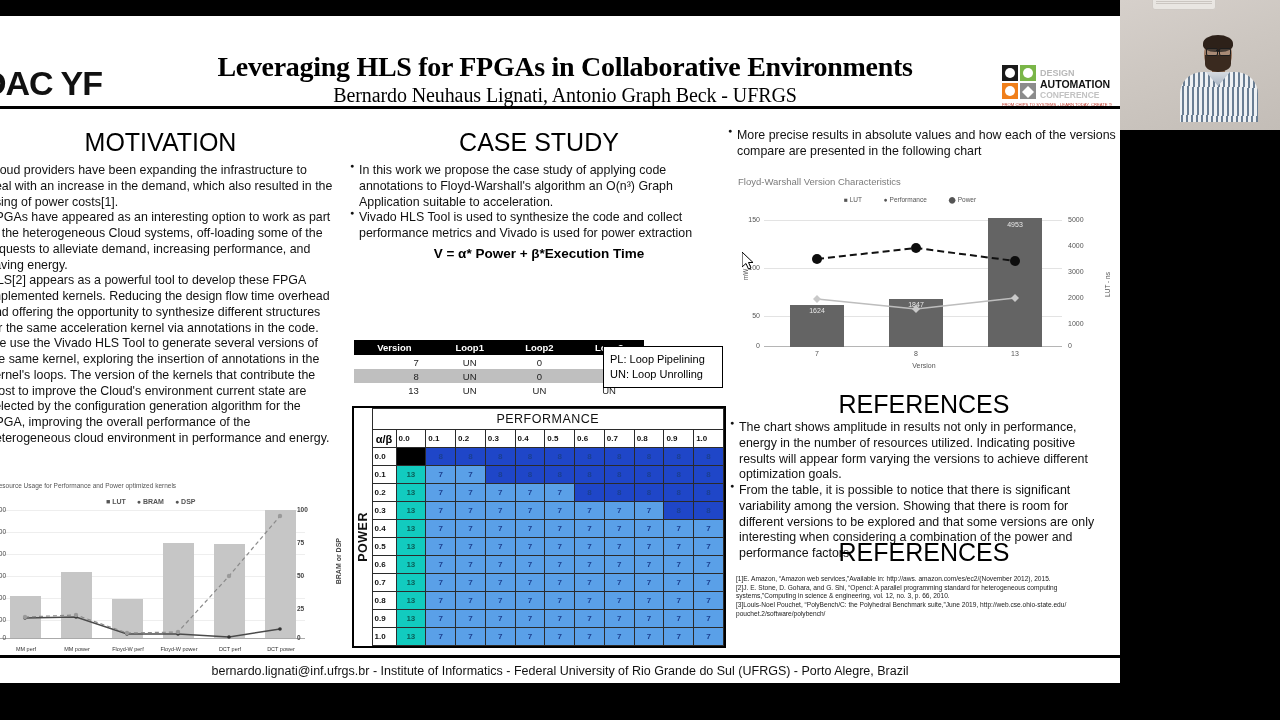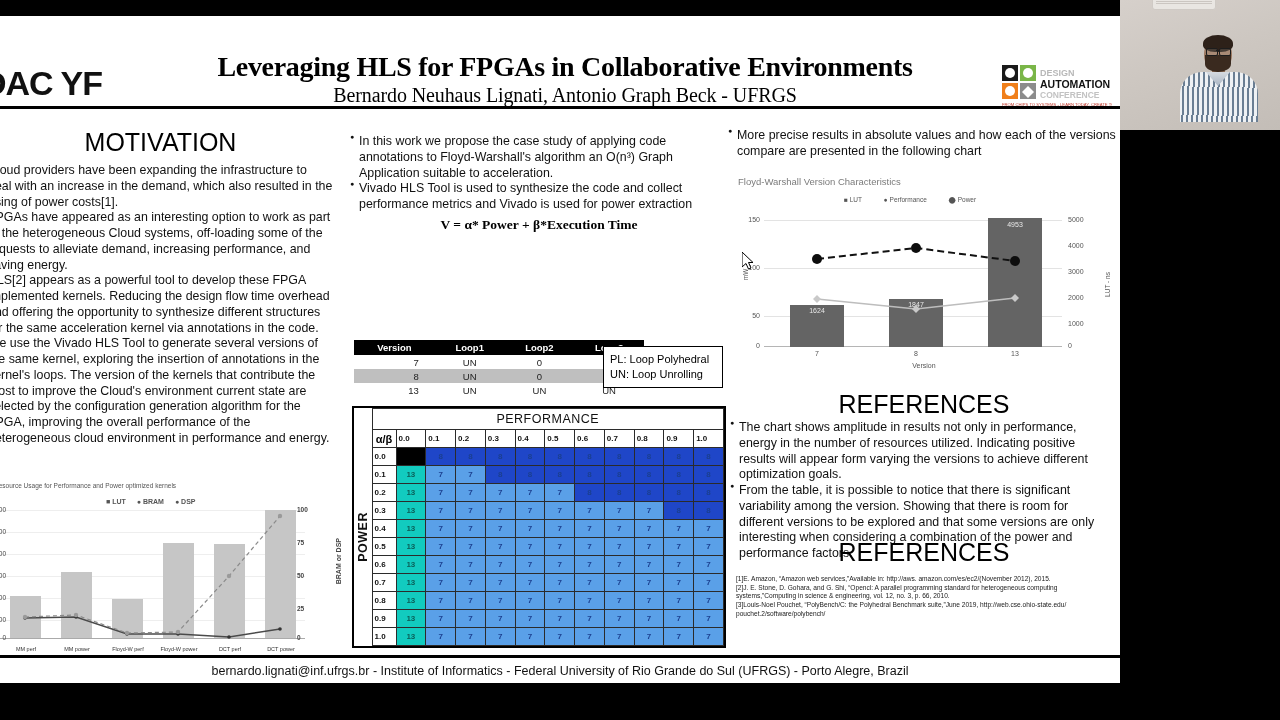--- a/index.html
+++ b/index.html
@@ -28,21 +28,21 @@
   #col3{left:728px;width:392px;}
 
   .sec-title{text-align:center;font-size:25px;color:#000;font-weight:400;letter-spacing:0px;
              font-family:"Liberation Sans",sans-serif;}
   .body-text{font-size:12.4px;line-height:1.27;color:#111;}
   .body-text p{margin:0 0 0 0;}
   ul.bul{margin:0;padding:0;list-style:none;}
   ul.bul li{position:relative;padding-left:9px;font-size:12.4px;line-height:1.27;color:#111;margin-bottom:0px;}
   ul.bul li:before{content:"\25CF";position:absolute;left:0;top:-1px;font-size:7px;}
 
-  .eq{text-align:center;font-weight:bold;font-size:13.5px;margin-top:4px;color:#000;font-family:Liberation Serif, serif;}
+  .eq{text-align:center;font-weight:bold;font-size:13.5px;margin-top:4px;color:#000;}
 
   
   #mot-chart{position:absolute;left:0px;top:352px;width:345px;height:180px;}
   #mot-chart .cap{font-size:6.5px;color:#555;position:absolute;left:6px;top:2px;}
   #mot-chart .legend{position:absolute;left:118px;top:18px;font-size:7px;color:#555;}
   #mot-chart .legend span{margin-right:9px;}
   #mot-chart .ylabR{position:absolute;right:-2px;top:58px;font-size:7px;color:#444;
         transform:rotate(-90deg);transform-origin:right top;white-space:nowrap;font-weight:bold;}
   .mc-yl{position:absolute;left:-10px;font-size:6.5px;color:#444;text-align:right;width:28px;}
   .mc-yr{position:absolute;right:20px;font-size:6.5px;color:#444;width:16px;text-align:left;font-weight:bold;}
@@ -218,20 +218,21 @@
           <div class="mc-xl" style="left:16px;width:44px;">MM perf</div>
           <div class="mc-xl" style="left:67px;width:44px;">MM power</div>
           <div class="mc-xl" style="left:118px;width:44px;">Floyd-W perf</div>
           <div class="mc-xl" style="left:169px;width:44px;">Floyd-W power</div>
           <div class="mc-xl" style="left:220px;width:44px;">DCT perf</div>
           <div class="mc-xl" style="left:271px;width:44px;">DCT power</div>
         </div>
       </div>
 
       <div class="col" id="col2">
+        <div class="sec-title">CASE STUDY</div>
         <ul class="bul" style="margin-top:6px;">
           <li>In this work we propose the case study of applying code annotations to Floyd-Warshall's algorithm an O(n³) Graph Application suitable to acceleration.</li>
           <li>Vivado HLS Tool is used to synthesize the code and collect performance metrics and Vivado is used for power extraction</li>
         </ul>
         <div class="eq">V = α* Power + β*Execution Time</div>
 
         <table id="ver-table">
           <thead>
             <tr>
               <th>Version</th>
@@ -256,21 +257,21 @@
             <tr>
               <td class="v">13</td>
               <td>UN</td>
               <td>UN</td>
               <td>UN</td>
             </tr>
           </tbody>
         </table>
 
         <div id="legend-box">
-          <div>PL: Loop Polyhedral</div>
+          <div>PL: Loop Pipelining</div>
           <div>UN: Loop Unrolling</div>
         </div>
 
         <div id="perf-wrap">
           <table id="perf-tbl">
             <colgroup>
               <col style="width:18px">
                 <col style="width:24px">
               <col span="11">
             </colgroup>

